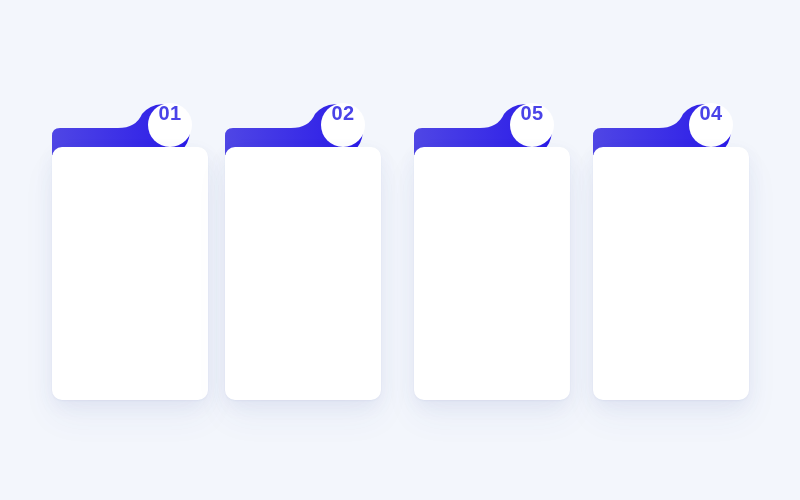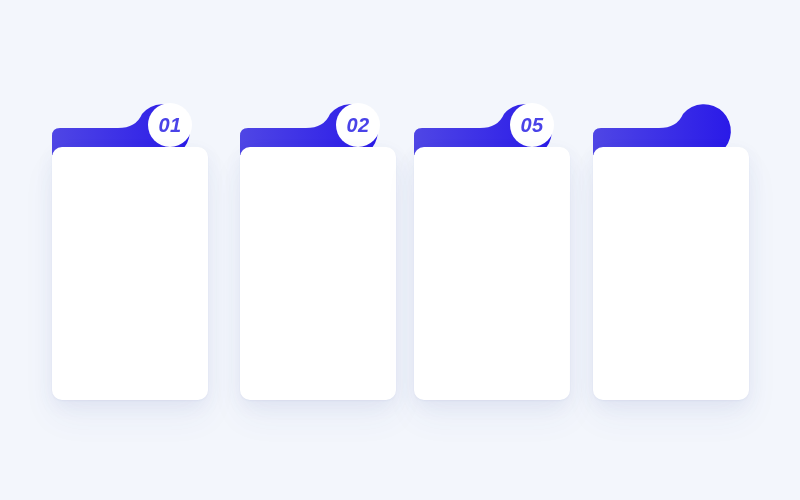--- a/index.html
+++ b/index.html
@@ -58,24 +58,23 @@
   }
 
   
   .badge {
     position: absolute;
     width: 44px;
     height: 44px;
     border-radius: 50%;
     background: #ffffff;
     display: flex;
-    align-items: center;
+    align-items: flex-start;
     justify-content: center;
     box-sizing: border-box;
-    font-style: italic;
   }
   .badge-number {
     font-family: "Liberation Sans", sans-serif;
     font-size: 20px;
     font-weight: bold;
     color: #4a43e8;
     letter-spacing: 0.3px;
     line-height: 1;
     user-select: none;
   }
@@ -95,21 +94,21 @@
       </defs>
       <path d="M 0 57 L 0 38 Q 0 30 8 30 L 66 30 Q 84 30 90 16
                A 27 27 0 1 1 128 54 L 128 57 Z" fill="url(#tabgrad1)"></path>
     </svg>
     <div class="badge" style="left:96px; top:5px;">
       <span class="badge-number">01</span>
     </div>
     <div class="card-body"></div>
   </div>
 
-  <div class="card-group" style="left:240px;padding-left:16px;">
+  <div class="card-group" style="left:225px;padding-left:16px;">
     <svg class="tab-svg" viewBox="0 0 156 60">
       <defs>
         <linearGradient id="tabgrad2" x1="0" y1="0" x2="1" y2="0">
           <stop offset="0%" stop-color="#4f46e5"></stop>
           <stop offset="100%" stop-color="#2a1ae8"></stop>
         </linearGradient>
       </defs>
       <path d="M 0 57 L 0 38 Q 0 30 8 30 L 66 30 Q 84 30 90 16
                A 27 27 0 1 1 128 54 L 128 57 Z" fill="url(#tabgrad2)"></path>
     </svg>
@@ -140,16 +139,19 @@
     <svg class="tab-svg" viewBox="0 0 156 60">
       <defs>
         <linearGradient id="tabgrad4" x1="0" y1="0" x2="1" y2="0">
           <stop offset="0%" stop-color="#4f46e5"></stop>
           <stop offset="100%" stop-color="#2a1ae8"></stop>
         </linearGradient>
       </defs>
       <path d="M 0 57 L 0 38 Q 0 30 8 30 L 66 30 Q 84 30 90 16
                A 27 27 0 1 1 128 54 L 128 57 Z" fill="url(#tabgrad4)"></path>
     </svg>
+    <div class="badge" style="left:96px; top:5px;">
+      <span class="badge-number">04</span>
+    </div>
     <div class="card-body"></div>
   </div>
 
 </div>
 
 </body></html>

